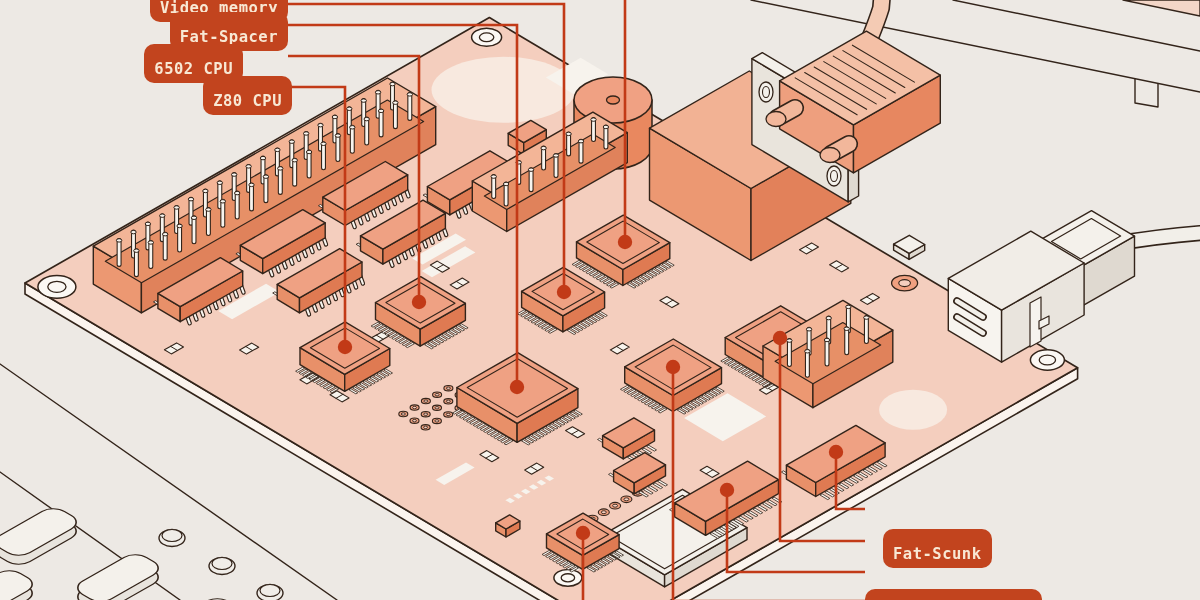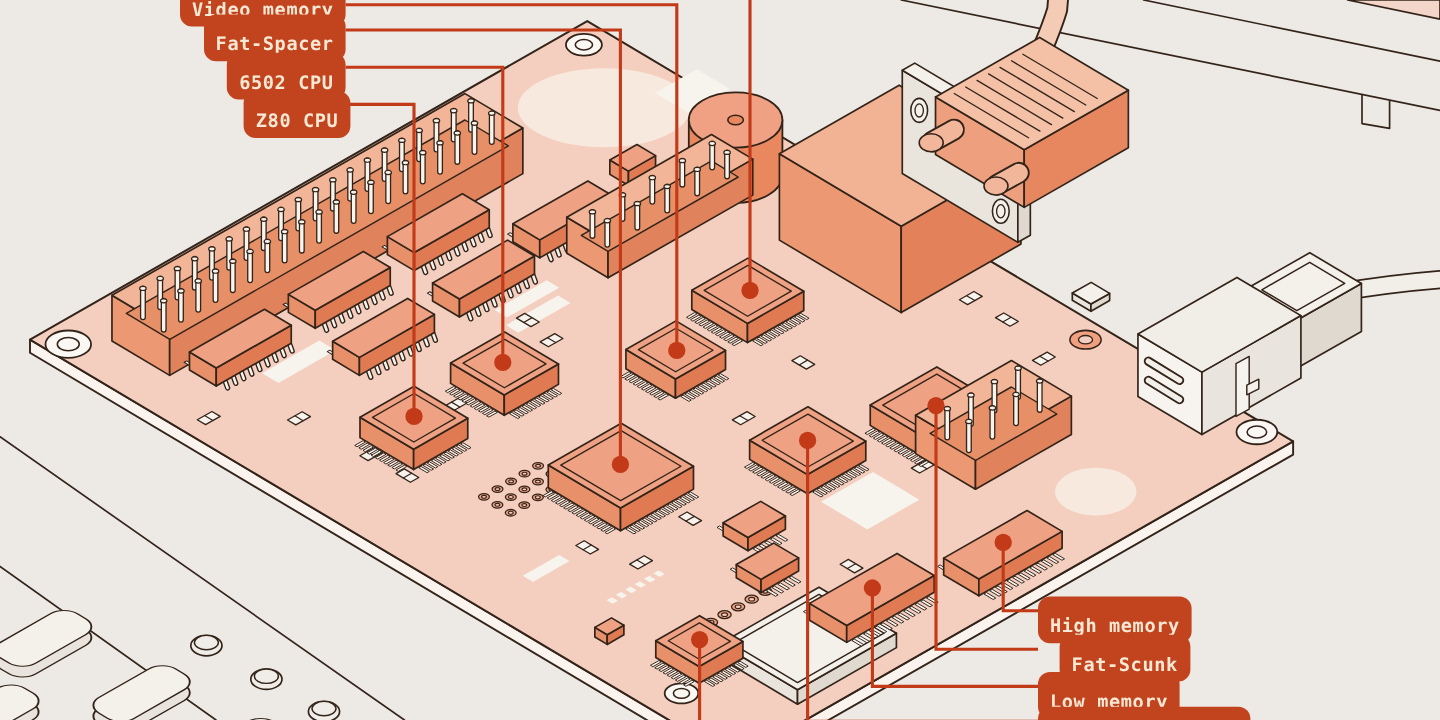--- a/index.html
+++ b/index.html
@@ -940,31 +940,25 @@
         <circle cx="583" cy="533" r="7.2" fill="#C23A17"></circle>
       </g>
   </svg>
 
   <div class="callout" style="right:912px;top:-17px">
     <span>Video memory</span>
   </div>
   <div class="callout" style="right:912px;top:12px">
     <span>Fat-Spacer</span>
   </div>
-  <div class="callout" style="right:912px;top:44px">
+  <div class="callout" style="right:957px;top:44px">
     <span>6502 CPU</span>
   </div>
   <div class="callout" style="right:908px;top:76px">
     <span>Z80 CPU</span>
   </div>
-  <div class="callout" style="left:865px;top:497px">
-    <span>High memory</span>
-  </div>
   <div class="callout" style="left:883px;top:529px">
     <span>Fat-Scunk</span>
-  </div>
-  <div class="callout" style="left:865px;top:560px">
-    <span>Low memory</span>
   </div>
   <div class="callout" style="left:865px;top:589px">
     <span>Character memory</span>
   </div>
 </div>
 
 </body></html>

